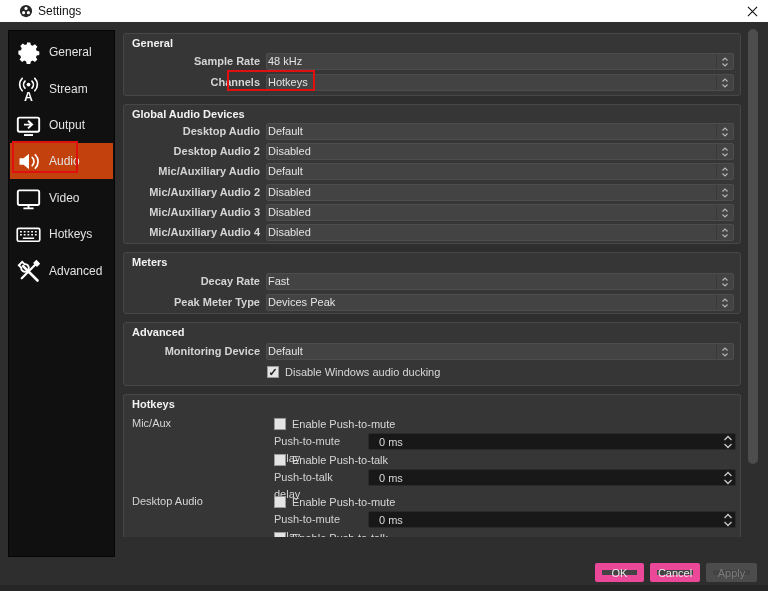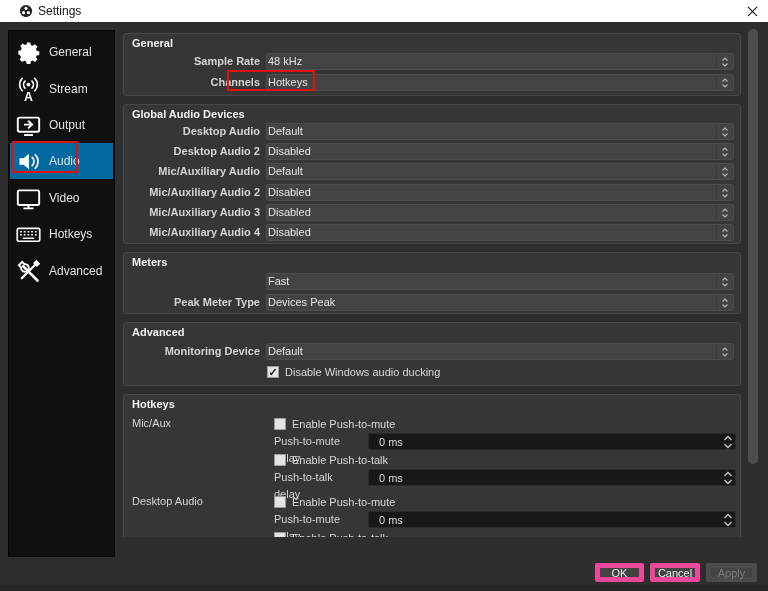--- a/index.html
+++ b/index.html
@@ -13,21 +13,21 @@
   .close-btn{position:absolute;right:8px;top:3px;width:16px;height:16px;display:flex;
              align-items:center;justify-content:center;cursor:pointer;}
   
   .bottom-strip{position:absolute;left:0;right:0;bottom:0;height:6px;background:#262626;}
   
   .sidebar{position:absolute;left:8px;top:30px;width:107px;height:527px;background:#101010;
            border:1px solid #060606;box-sizing:border-box;}
   .side-item{position:absolute;left:1px;right:1px;height:36px;display:flex;align-items:center;
              color:#e2e2e2;font-size:12px;cursor:pointer;}
   .side-item .icn{width:27px;height:27px;margin-left:5px;margin-right:7px;flex:0 0 auto;}
-  .side-item.selected{background:#0369a1;}
+  .side-item.selected{background:#c2410c;}
   
   .group{position:absolute;left:123px;width:618px;background:#363636;border:1px solid #474747;
          border-radius:3px;box-sizing:border-box;overflow:hidden;}
   .group-title{position:absolute;top:3px;left:8px;font-weight:bold;font-size:11px;color:#f2f2f2;}
   .frow{position:absolute;left:0;right:0;height:17px;}
   .flabel{position:absolute;left:0;width:136px;text-align:right;line-height:17px;color:#d4d4d4;font-weight:bold;}
   .combo{position:absolute;left:142px;right:6px;top:0;height:17px;background:#434343;
          border:1px solid #4d4d4d;border-radius:2px;box-sizing:border-box;display:flex;
          align-items:center;cursor:pointer;}
   .combo-val{margin-left:1px;color:#e4e4e4;flex:1 1 auto;line-height:15px;}
@@ -45,21 +45,21 @@
         border:1px solid #2a2a2a;border-radius:2px;box-sizing:border-box;display:flex;
         align-items:center;cursor:text;}
   .spin-val{margin-left:10px;color:#d8d8d8;flex:1 1 auto;}
   .spin-btn{width:14px;height:100%;display:flex;flex-direction:column;align-items:center;
             justify-content:center;flex:0 0 auto;}
   
   .scroll-track{position:absolute;left:747px;top:26px;width:11px;height:511px;}
   .scroll-thumb{position:absolute;left:1px;top:3px;width:10px;height:435px;background:#4d4d4d;
                 border-radius:5px;cursor:pointer;}
   
-  .btn{position:absolute;top:563px;height:19px;background:#434343;border:5px solid #ec4899;
+  .btn{position:absolute;top:563px;height:19px;background:#434343;border:7px solid #ec4899;
        border-radius:2px;color:#e8e8e8;font-size:11px;display:flex;align-items:center;
        justify-content:center;box-sizing:border-box;cursor:pointer;}
   .btn.disabled{color:#7b7b7b;border-color:#4c4c4c;cursor:default;}
   
   .annot{position:absolute;border:2px solid #e01010;box-sizing:border-box;pointer-events:none;}
   svg{display:block;}
 </style>
 </head>
 <body>
 
@@ -253,20 +253,21 @@
               <path d="M1.5 4.5L4 2l2.5 2.5M1.5 7.5L4 10l2.5-2.5" stroke="#b4b4b4" stroke-width="1.2" fill="none"></path>
             </svg>
         </span>
       </span>
     </div>
   </div>
 
   <div class="group" style="top:252px;height:62px">
     <div class="group-title">Meters</div>
     <div class="frow" style="top:20px">
+      <span class="flabel">Decay Rate</span>
       <span class="combo">
         <span class="combo-val">Fast</span>
         <span class="combo-btn">
           <svg viewBox="0 0 8 12" width="8" height="12">
               <path d="M1.5 4.5L4 2l2.5 2.5M1.5 7.5L4 10l2.5-2.5" stroke="#b4b4b4" stroke-width="1.2" fill="none"></path>
             </svg>
         </span>
       </span>
     </div>
     <div class="frow" style="top:41px">

